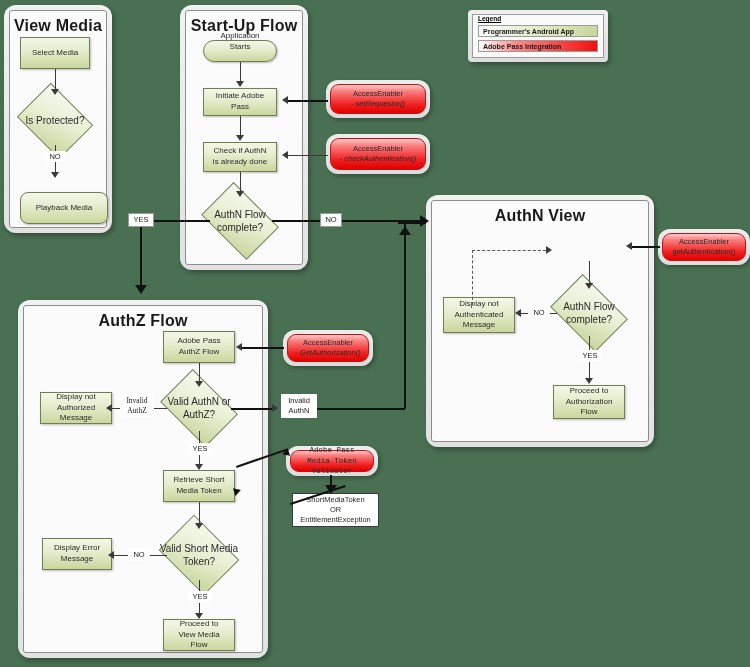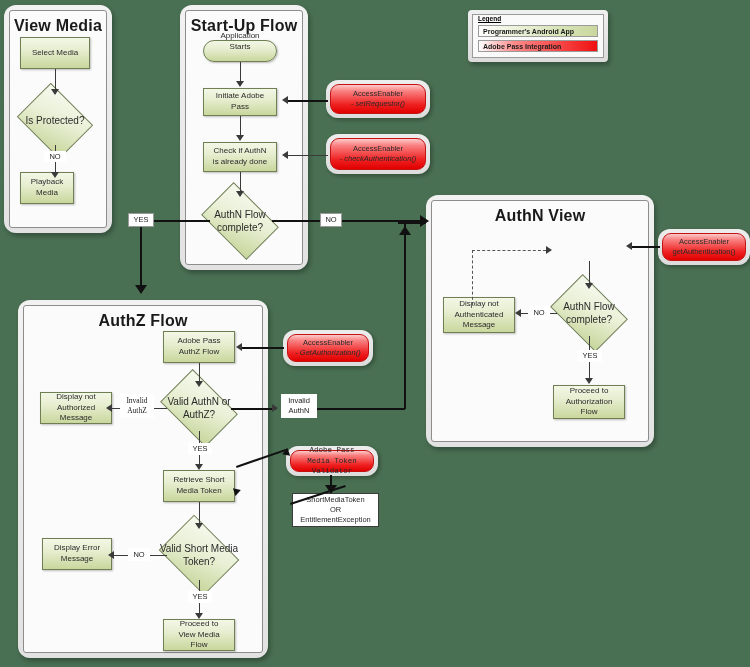--- a/index.html
+++ b/index.html
@@ -196,21 +196,21 @@
   <div class="arr arr-d" style="left:51px;top:89px;"></div>
 
   <div class="dia" style="left:25px;top:97px;width:60px;height:48px;">
     <div class="dshape"></div>
     <div class="dtext">Is Protected?</div>
   </div>
   <div class="ln lnv" style="left:55px;top:145px;height:30px;"></div>
   <div class="elabel" style="left:44px;top:151px;width:22px;height:11px;">NO</div>
   <div class="arr arr-d" style="left:51px;top:172px;"></div>
 
-  <div class="node proc" style="left:20px;top:172px;width:54px;height:32px;">
+  <div class="node proc" style="left:20px;top:192px;width:88px;height:32px;border-radius:8px;">
     <span>Playback Media</span>
   </div>
 
   <div class="panel" style="left:180px;top:5px;width:128px;height:265px;">
     <div class="panel-inner">
       <div class="panel-title">Start-Up Flow</div>
     </div>
   </div>
 
   <div class="node term" style="left:203px;top:40px;width:74px;height:22px;">

